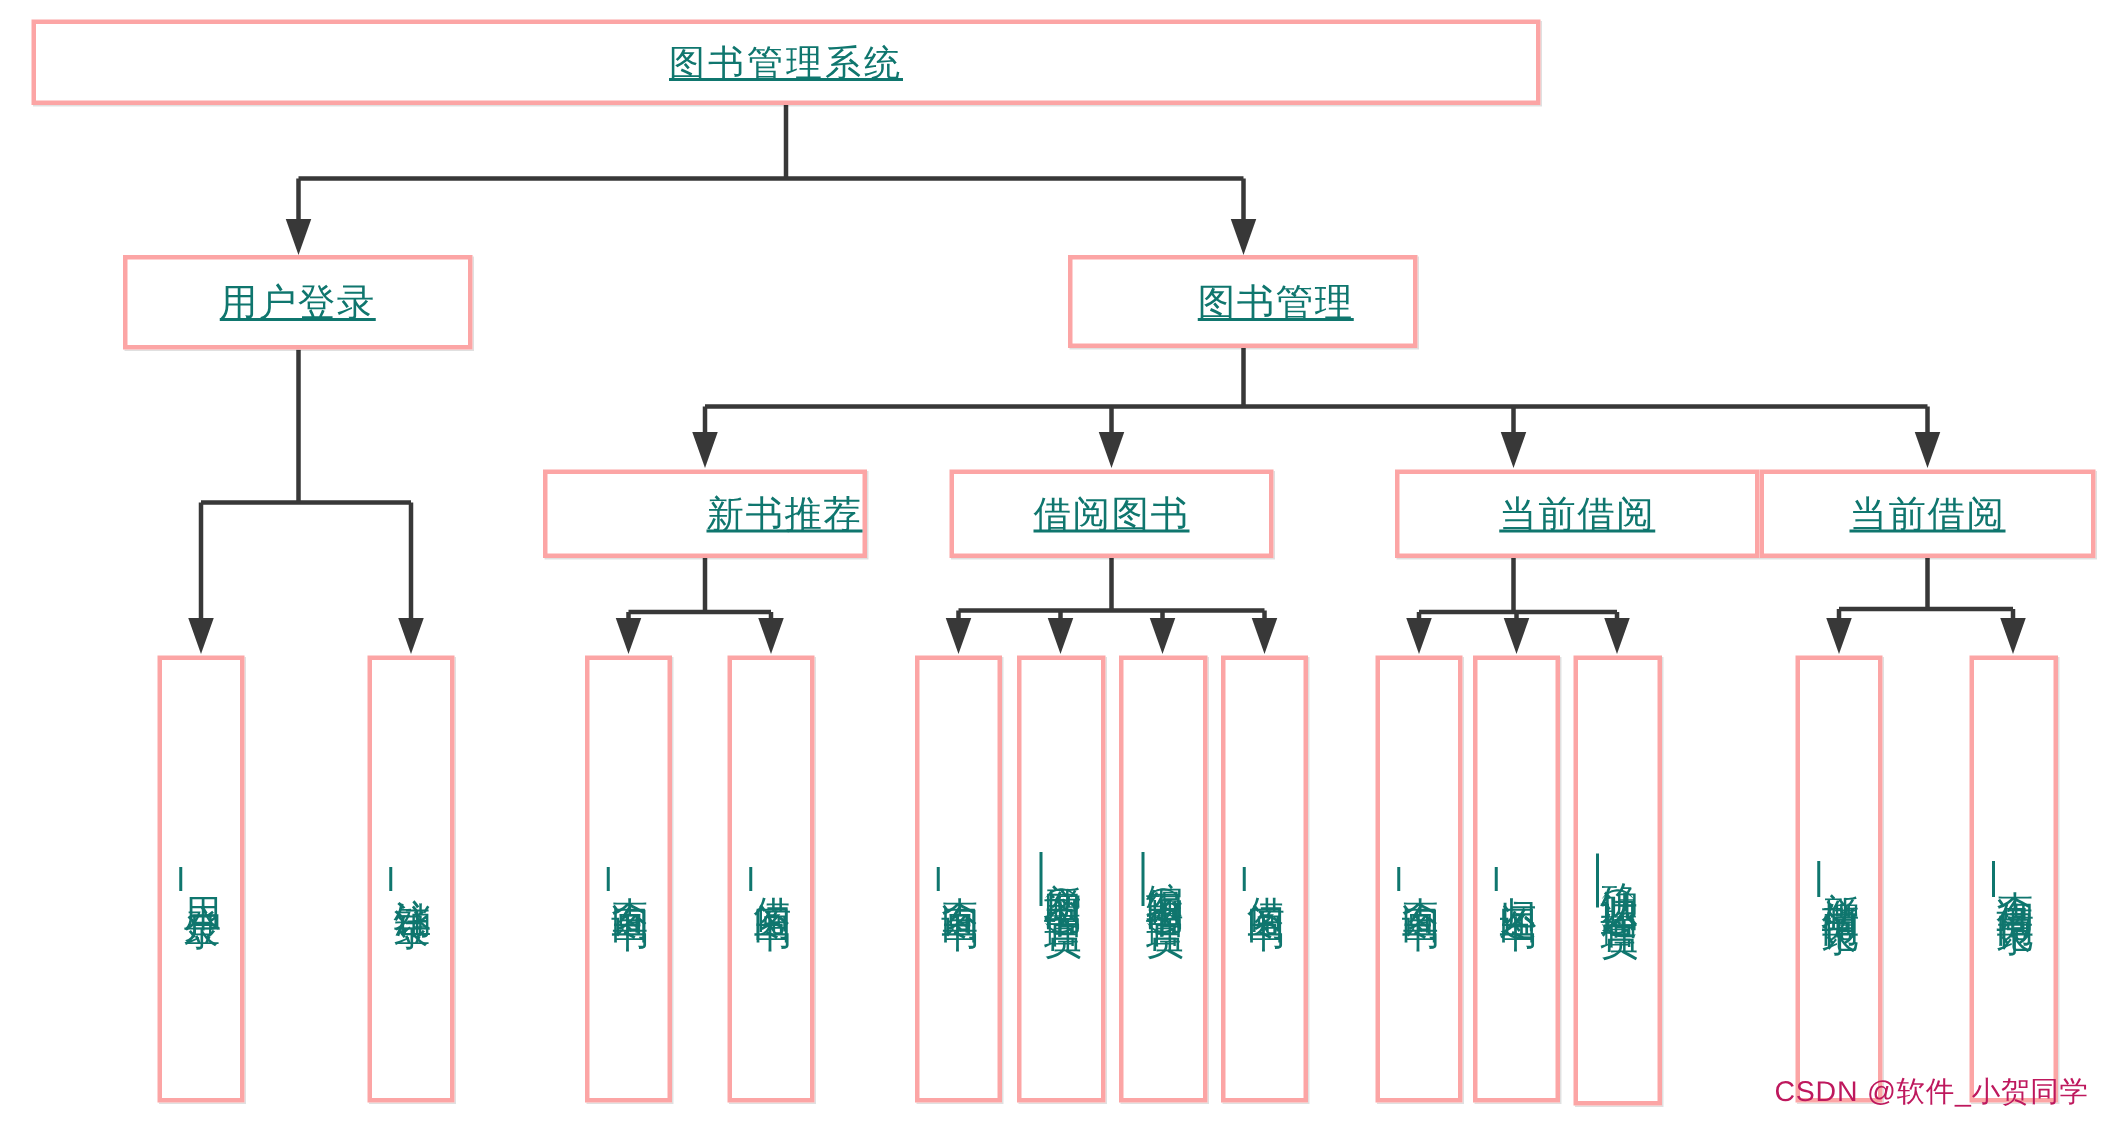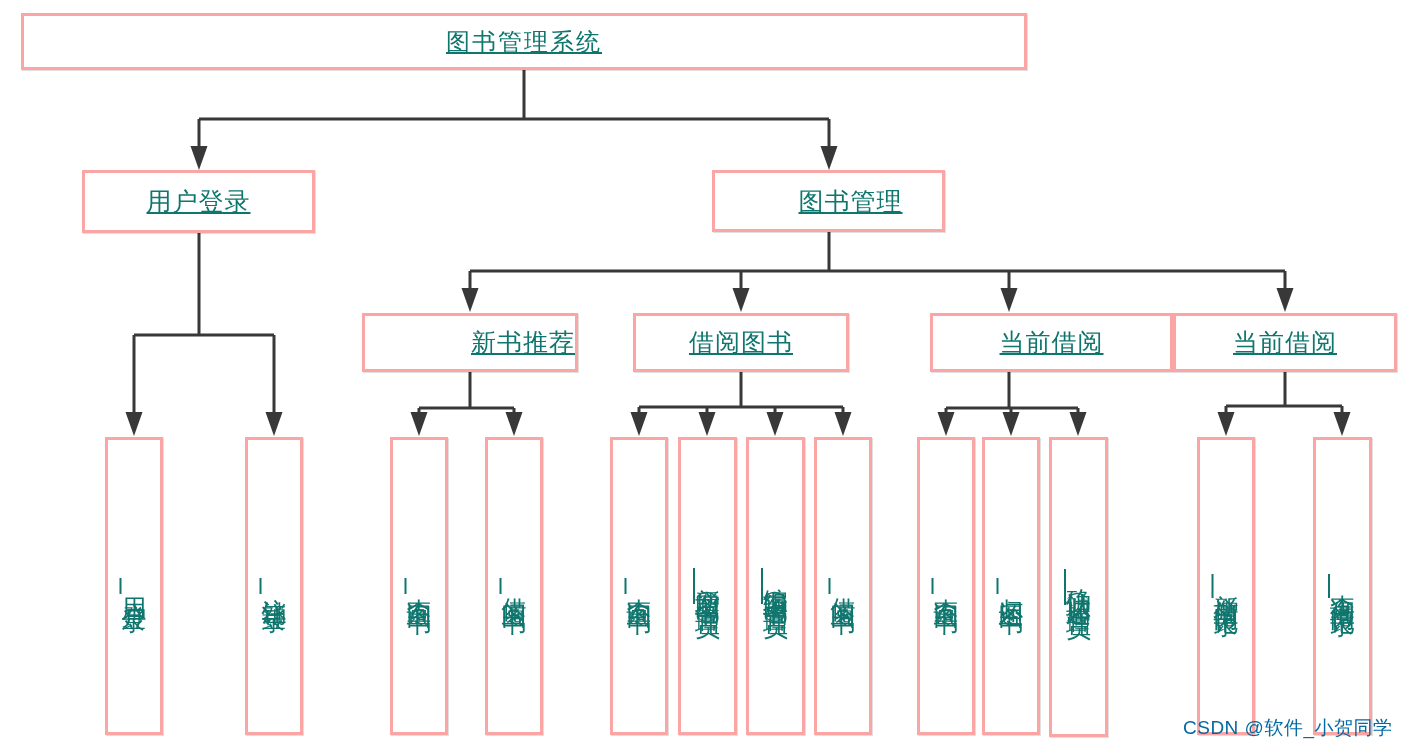--- a/index.html
+++ b/index.html
@@ -21,21 +21,21 @@
   .node.v span{
     writing-mode:vertical-rl;
     text-orientation:mixed;
     font-size:25px;
     letter-spacing:4px;
     line-height:1;
     white-space:nowrap;
   }
   .watermark{
     position:absolute;left:1183px;top:715px;
-    font-size:19px;color:#0369a1;white-space:nowrap;
+    font-size:19px;color:#be185d;white-space:nowrap;
     letter-spacing:0.5px;
   }
 </style>
 </head>
 <body>
 
 <div class="canvas">
   <svg class="edges" id="edges" viewBox="0 0 1405 747" xmlns="http://www.w3.org/2000/svg">
       <path d="M 524 70 L 524 119 M 199 119 L 829 119 M 199 119 L 199 150 M 829 119 L 829 150" stroke="#383838" stroke-width="3" fill="none"></path>
       <polygon points="190.5,146 207.5,146 199,170" fill="#383838"></polygon>

